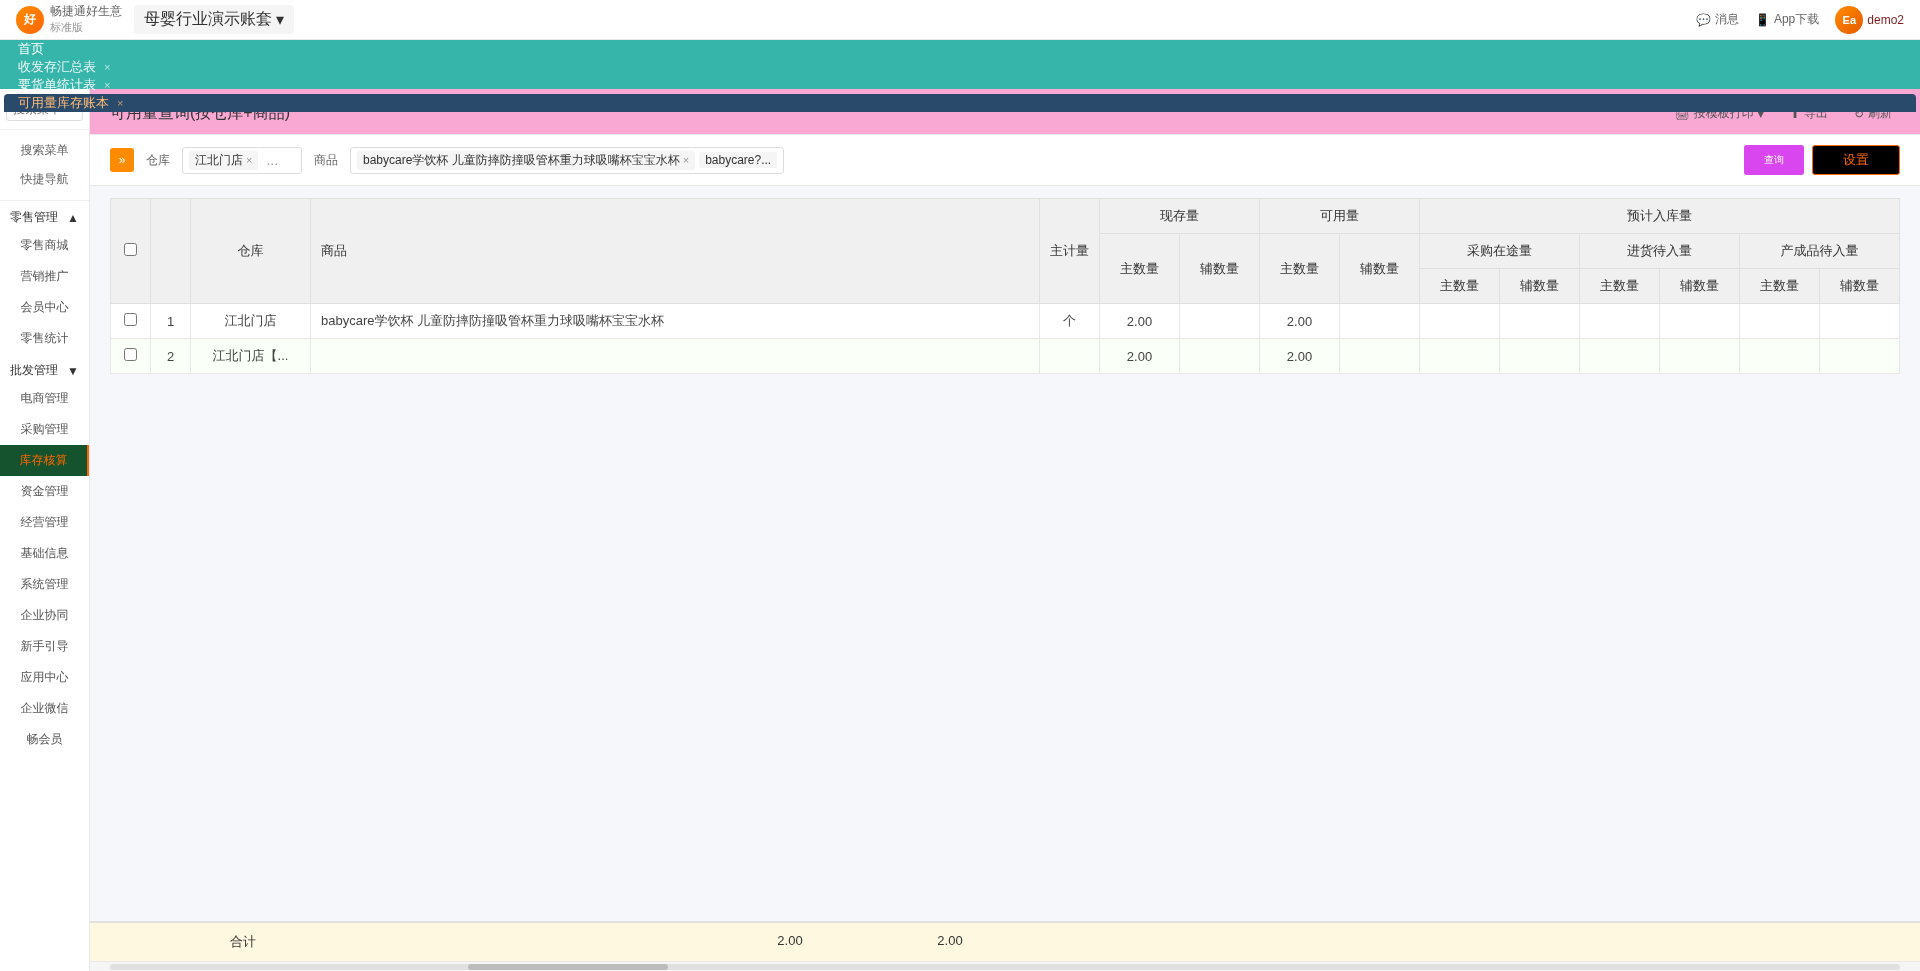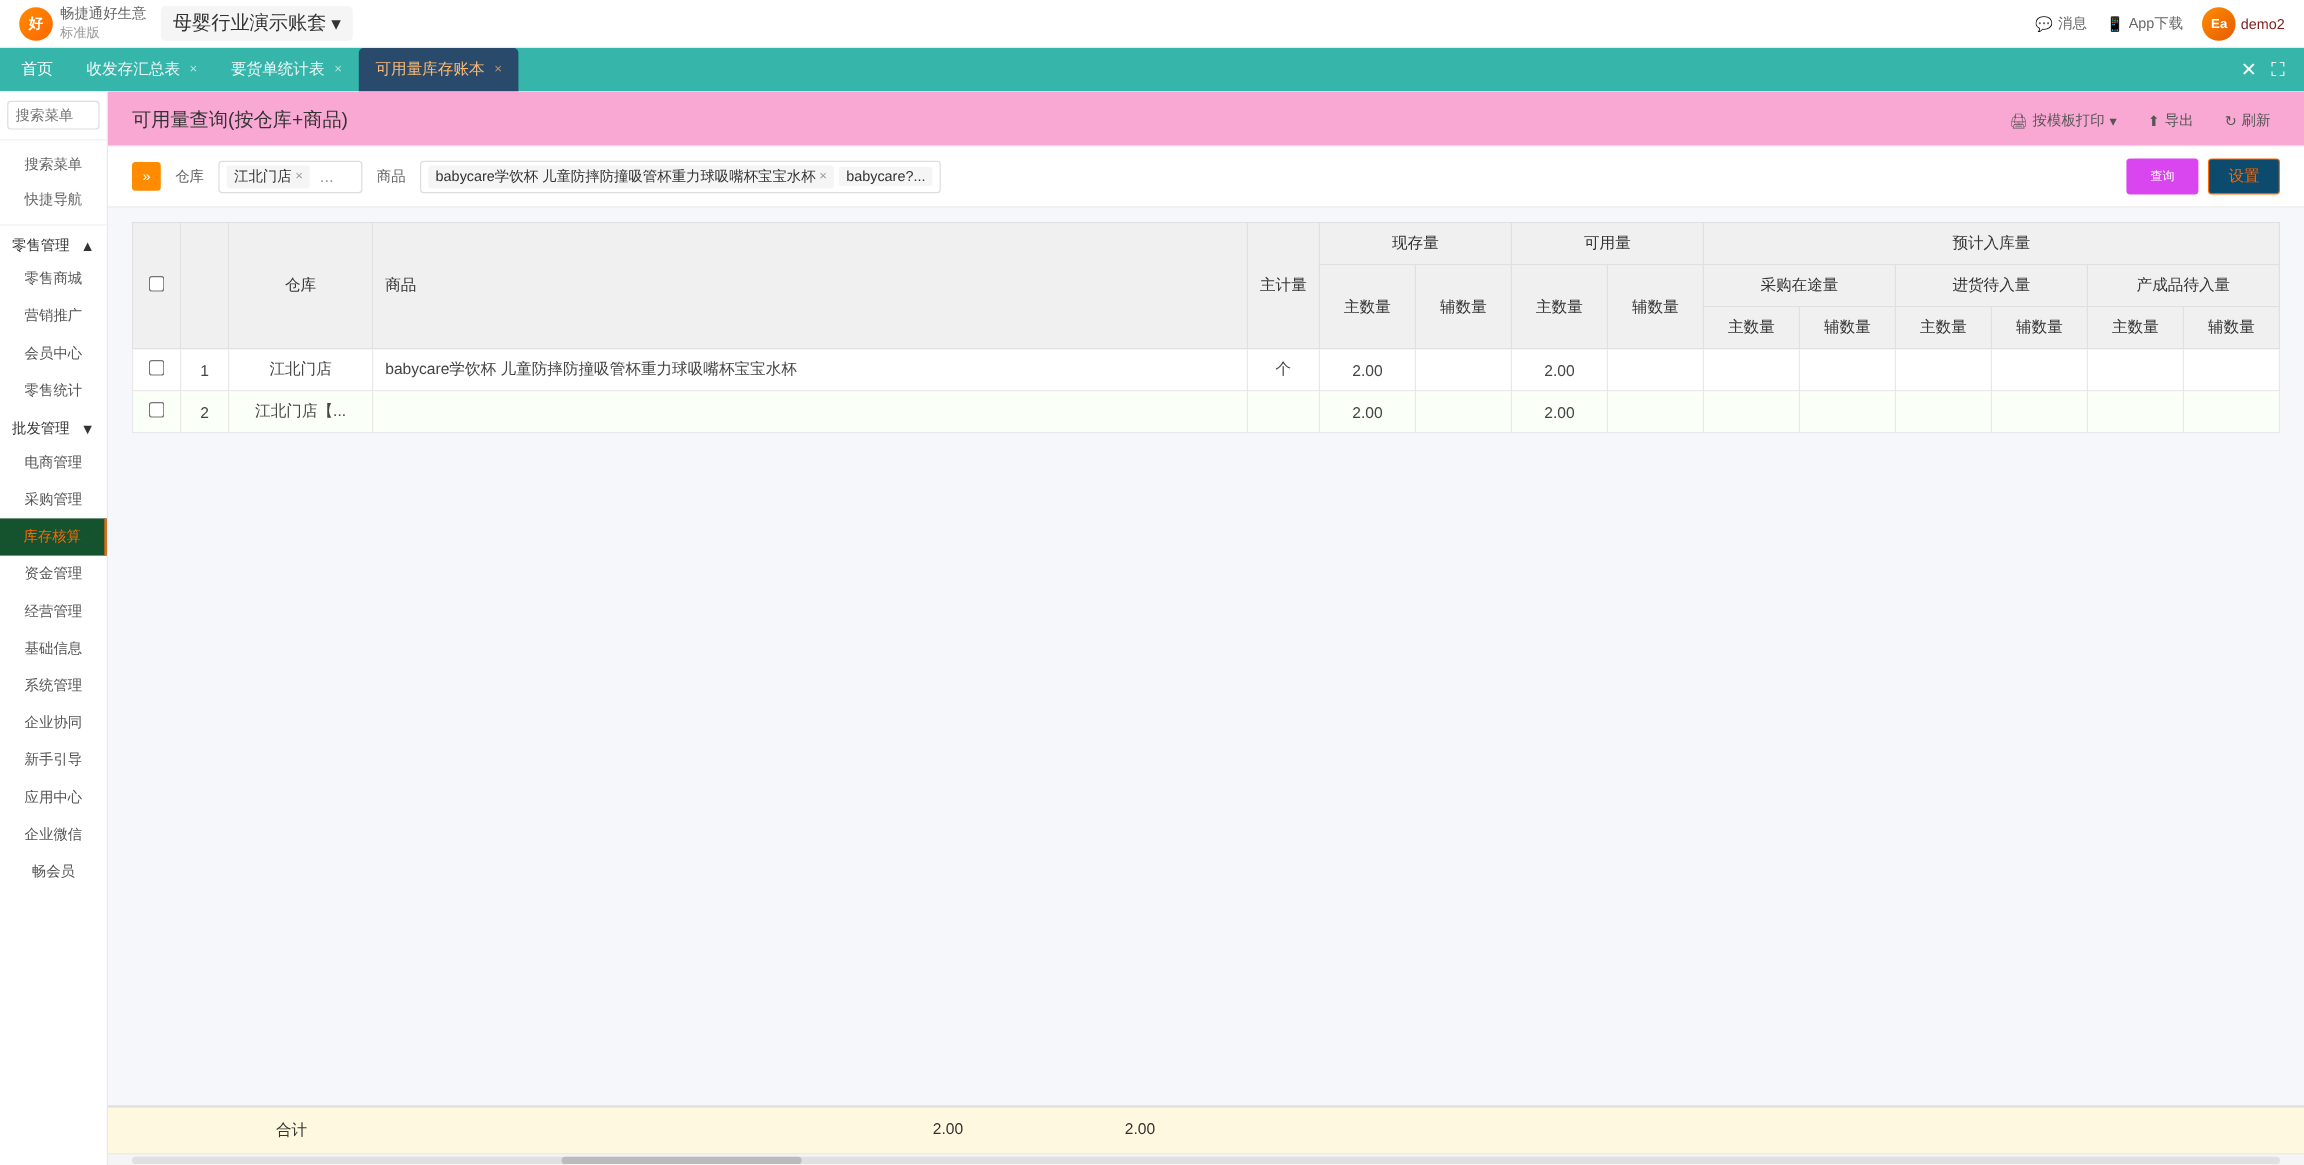--- a/index.html
+++ b/index.html
@@ -51,26 +51,27 @@
     .avatar {
       width: 28px; height: 28px; border-radius: 50%;
       background: linear-gradient(135deg, #ff8c00, #e55b00);
       display: flex; align-items: center; justify-content: center;
       color: #fff; font-size: 11px; font-weight: bold;
     }
     .user-name { font-size: 12px; color: #7f1d1d; cursor: pointer; }
 
     
     .tab-bar {
-      height: 36px;
+      height: 49px;
       background: #36b5aa;
       display: flex;
       align-items: stretch;
       flex-shrink: 0;
       padding: 0 4px;
+      flex-direction: column;
     }
     .tab {
       display: flex; align-items: center;
       padding: 0 14px;
       font-size: 13px;
       cursor: pointer;
       position: relative;
       white-space: nowrap;
       gap: 6px;
     }
@@ -221,22 +222,22 @@
     .filter-actions-right {
       margin-left: auto;
       display: flex; gap: 8px;
     }
     .btn-query {
       background: #d946ef; color: #fff;
       border: none; padding: 6px 20px;
       border-radius: 3px; cursor: pointer; font-size: 10px;
     }
     .btn-settings {
-      background: #0c4a6e; color: #ff6600;
-      border: 1px solid #ff6600; padding: 5px 16px;
+      background: #000000; color: #ff6600;
+      border: 1px solid #ff6600; padding: 5px 30px;
       border-radius: 3px; cursor: pointer; font-size: 13px;
     }
 
     
     .table-area {
       flex: 1;
       overflow: auto;
       padding: 12px 20px;
     }
     .data-table {

